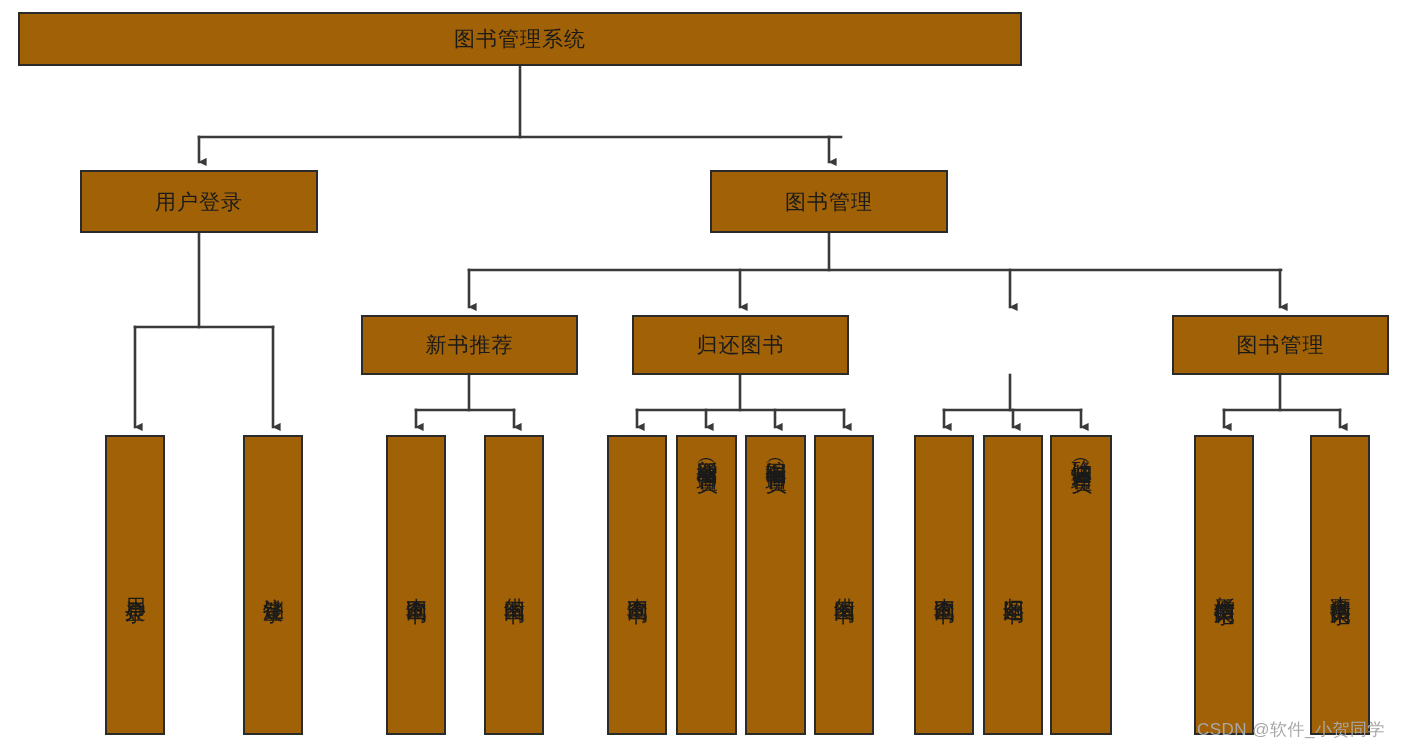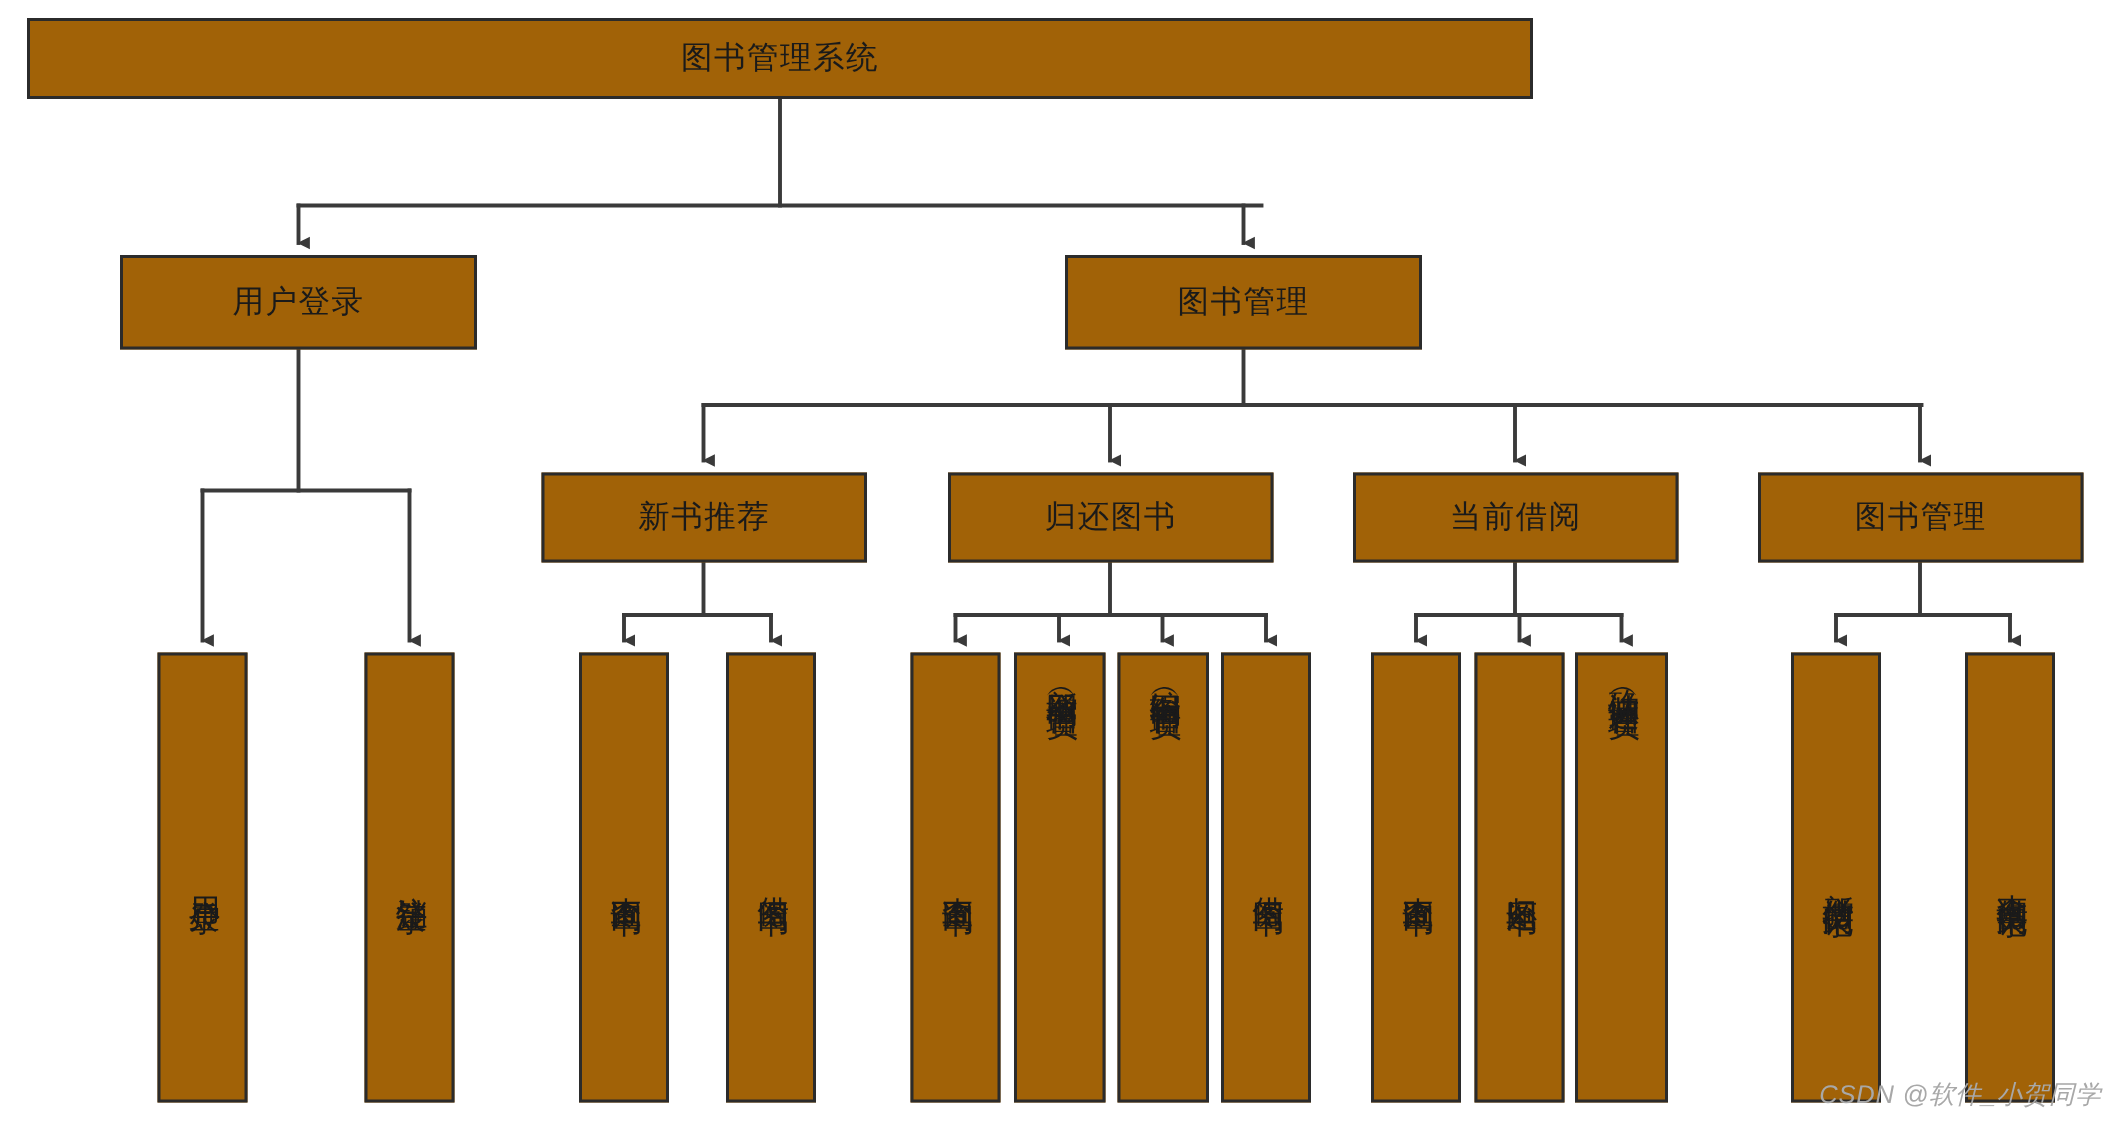--- a/index.html
+++ b/index.html
@@ -55,27 +55,26 @@
     align-items: flex-start;
     justify-content: center;
     padding-top: 6px;
   }
   .leaf-box.center-v {
     align-items: center;
     padding-top: 0;
   }
   .watermark {
     position: absolute;
-    right: 4px;
+    right: 20px;
     bottom: 6px;
     font-size: 17px;
     color: #a8a8a8;
     white-space: nowrap;
     letter-spacing: 0.5px;
-    font-style: italic;
   }
 </style>
 </head>
 <body>
 
 <div id="diagram-root">
 
   <svg id="diagram-svg" viewBox="0 0 1405 747">
     <defs>
       <marker id="arrowhead" markerWidth="9" markerHeight="9" refX="4.5" refY="7.6" orient="auto" markerUnits="userSpaceOnUse">
@@ -136,23 +135,20 @@
   <div class="node-box" id="node-new-book-rec" style="left: 361px; top: 315px; width: 217px; height: 60px;">
     <span class="node-label-h">新书推荐</span>
   </div>
 
   <div class="node-box" id="node-book-manage" style="left: 710px; top: 170px; width: 238px; height: 63px;">
     <span class="node-label-h">图书管理</span>
   </div>
   <div class="node-box" id="node-book-borrow" style="left: 632px; top: 315px; width: 217px; height: 60px;">
     <span class="node-label-h">归还图书</span>
   </div>
-  <div class="node-box" id="node-current-borrow" style="left: 902px; top: 315px; width: 217px; height: 60px;">
-    <span class="node-label-h">当前借阅</span>
-  </div>
   <div class="node-box" id="node-borrow-record" style="left: 1172px; top: 315px; width: 217px; height: 60px;">
     <span class="node-label-h">图书管理</span>
   </div>
 
   <div class="node-box leaf-box center-v" id="leaf-0" style="left: 105px; top: 435px; width: 60px; height: 300px;">
     <span class="node-label-v">用户登录</span>
   </div>
   <div class="node-box leaf-box center-v" id="leaf-1" style="left: 243px; top: 435px; width: 60px; height: 300px;">
     <span class="node-label-v">注销登录</span>
   </div>

